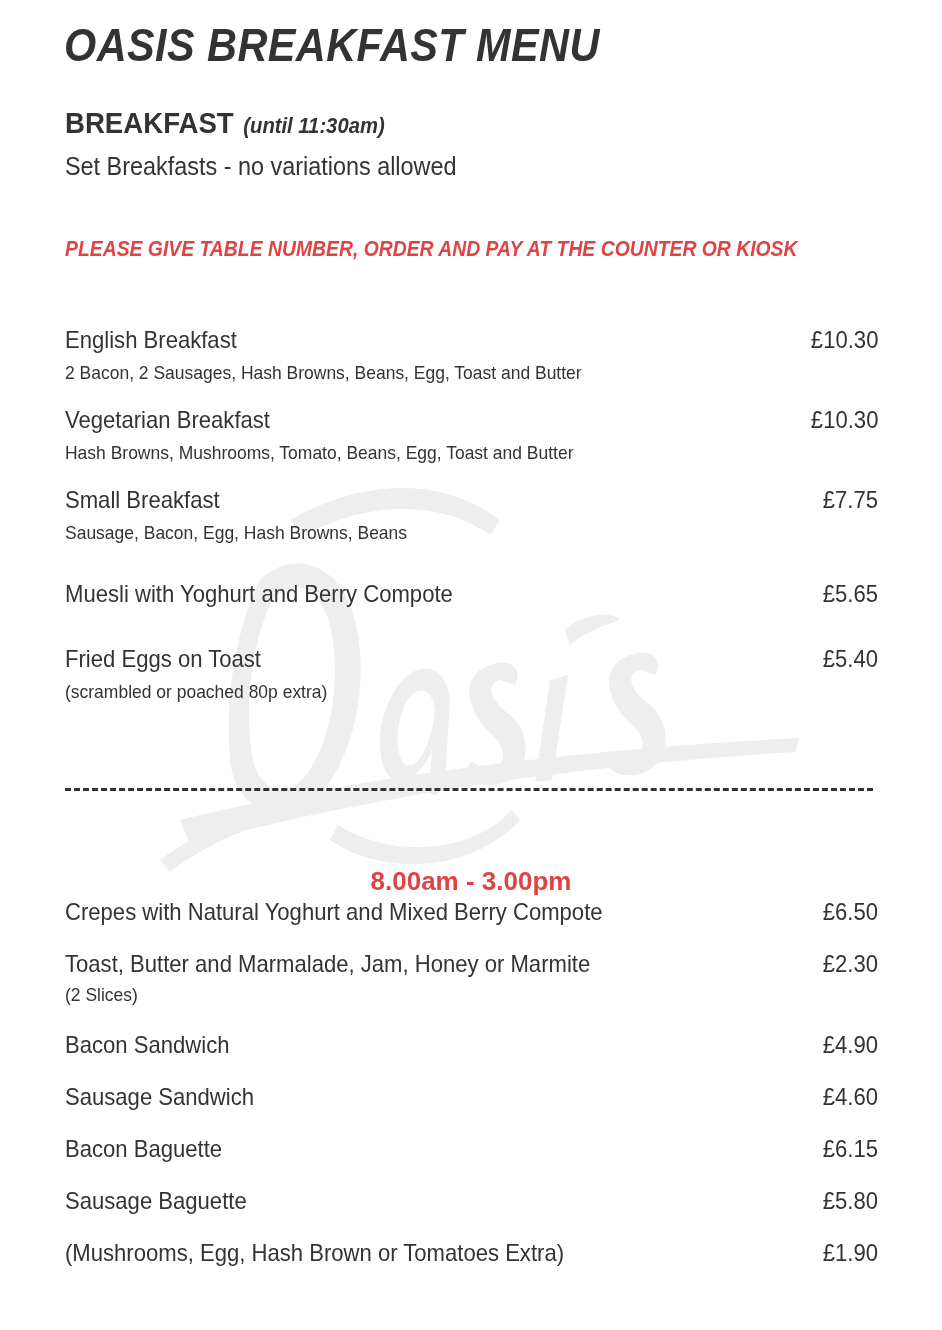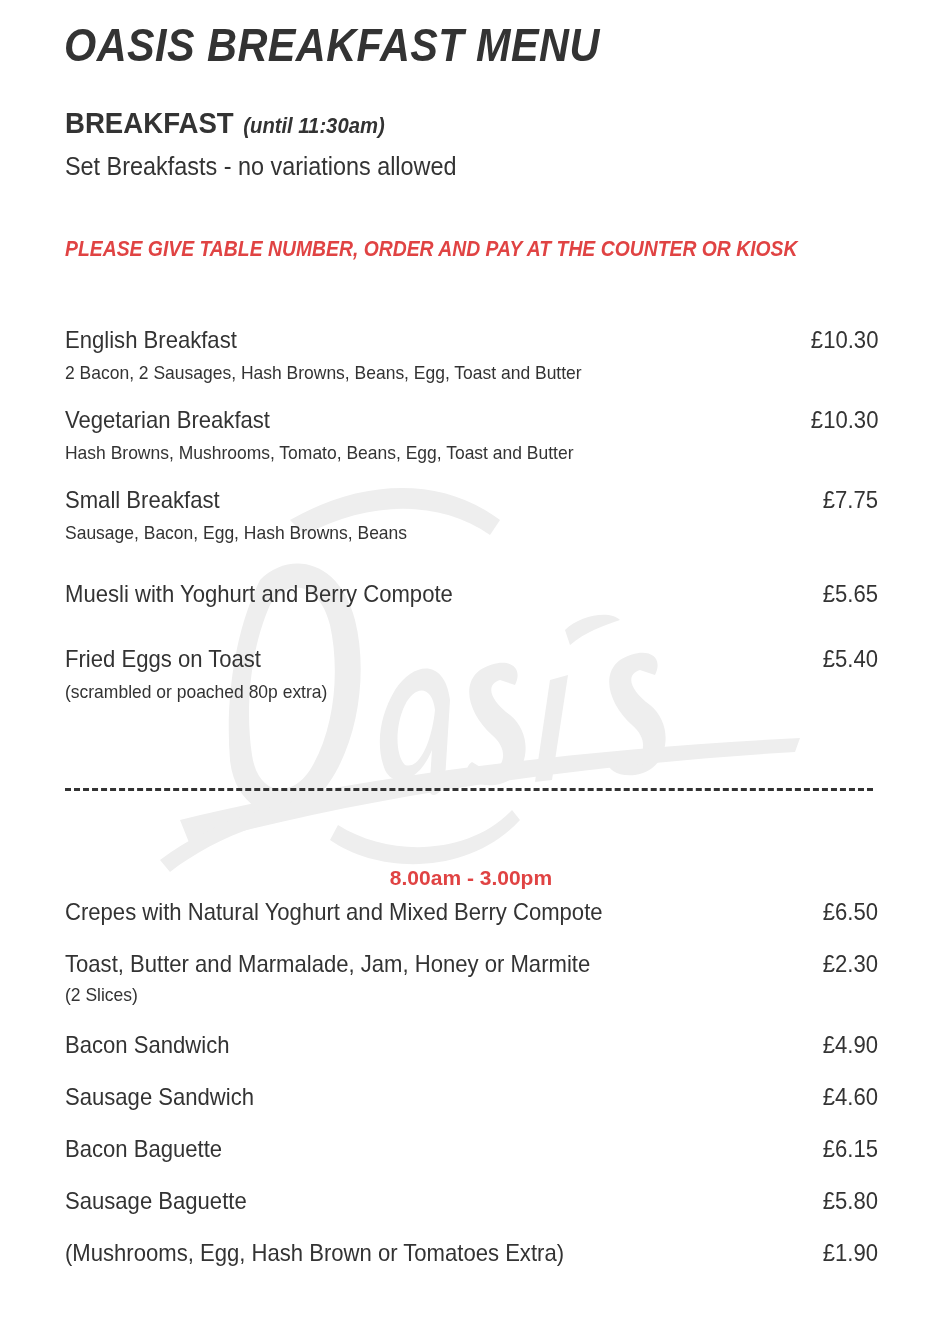--- a/index.html
+++ b/index.html
@@ -134,21 +134,21 @@
       width: 808px;
       height: 0;
       border-top: 3px dashed #333333;
     }
     .time-range {
       position: absolute;
       left: 0;
       width: 942px;
       top: 866px;
       text-align: center;
-      font-size: 21px;
+      font-size: 26px;
       font-weight: bold;
       color: #e04343;
       white-space: nowrap;
     }
   </style>
 </head>
 <body>
 
 <div class="page">
 

